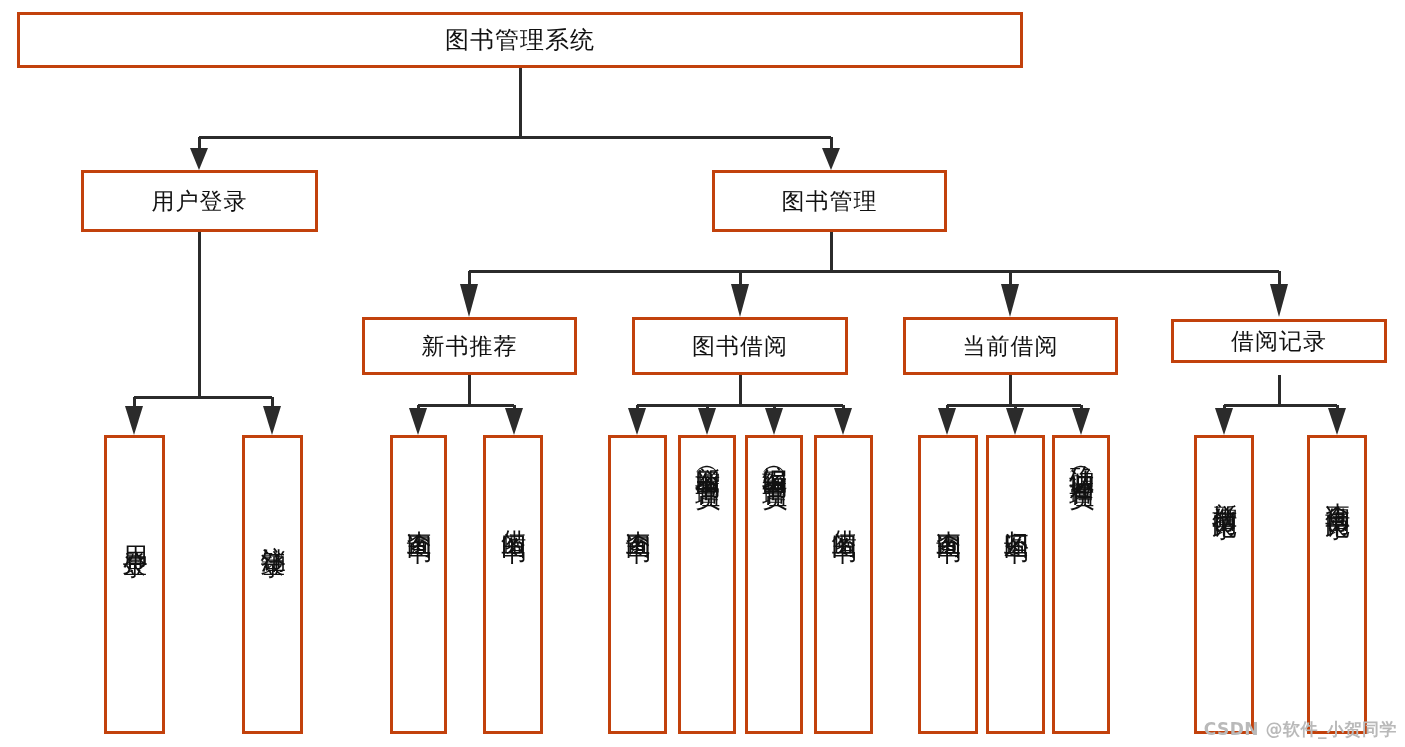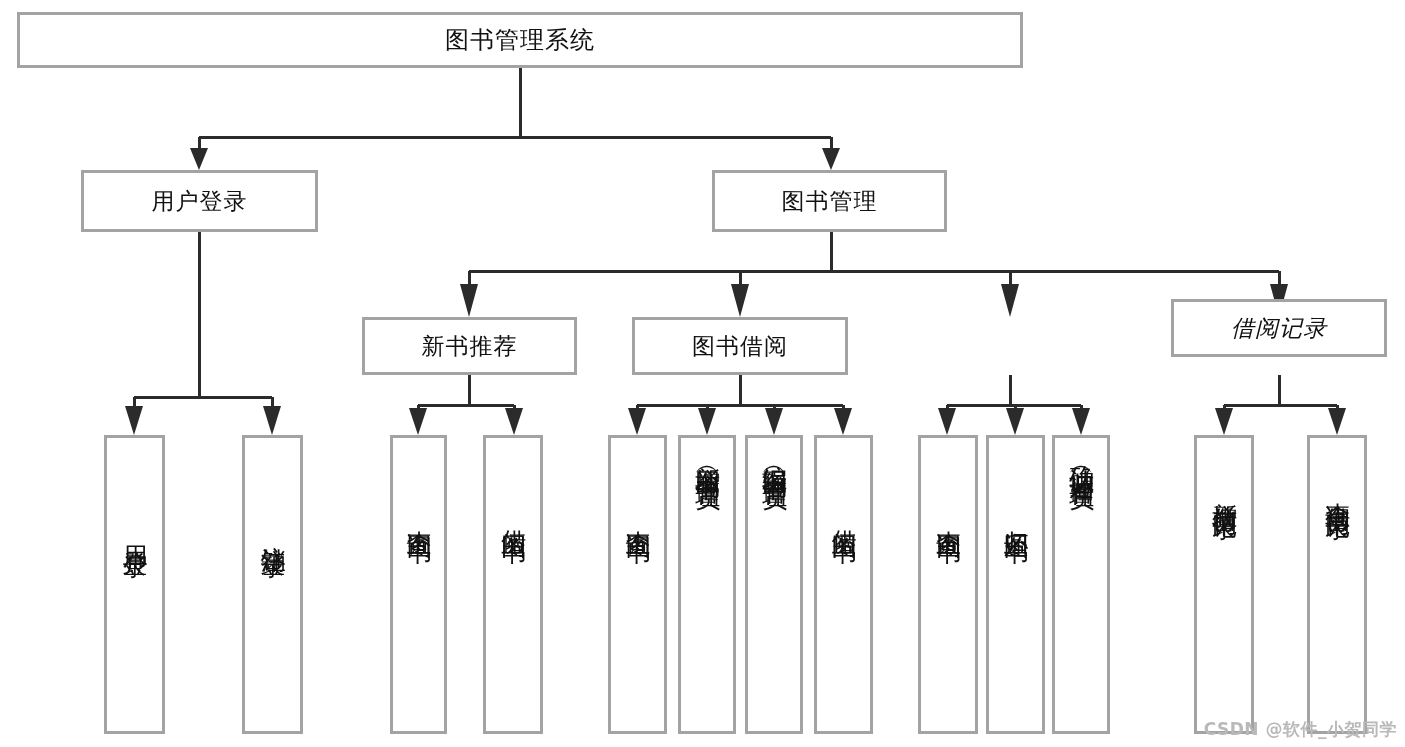--- a/index.html
+++ b/index.html
@@ -34,21 +34,21 @@
     shape-rendering: crispEdges;
   }
   #wires polygon.arrowhead {
     fill: #2b2b2b;
     stroke: none;
   }
   
   .node {
     position: absolute;
     box-sizing: border-box;
-    border: 3px solid #a3a3a3;
+    border: 3px solid #c2410c;
     background: #ffffff;
     color: #111111;
     display: flex;
     align-items: center;
     justify-content: center;
     text-align: center;
   }
   .node.horiz {
     font-size: 23px;
     line-height: 1.25;
@@ -164,22 +164,25 @@
   </div>
 
   <div class="node horiz" style="left:362px; top:317px; width:215px; height:58px;">
     <span>新书推荐</span>
   </div>
 
   <div class="node horiz" style="left:632px; top:317px; width:216px; height:58px;">
     <span>图书借阅</span>
   </div>
 
-
-  <div class="node horiz" style="left:1171px; top:299px; width:216px; height:58px;font-style:italic;">
+  <div class="node horiz" style="left:903px; top:317px; width:215px; height:58px;">
+    <span>当前借阅</span>
+  </div>
+
+  <div class="node horiz" style="left:1171px; top:319px; width:216px; height:44px;">
     <span>借阅记录</span>
   </div>
 
   <div class="node vert" style="left:104px; top:435px; width:61px; height:299px; padding-top:88px;">
     <span class="vtext">用户登录</span>
   </div>
 
   <div class="node vert" style="left:242px; top:435px; width:61px; height:299px; padding-top:88px;">
     <span class="vtext">注销登录</span>
   </div>

